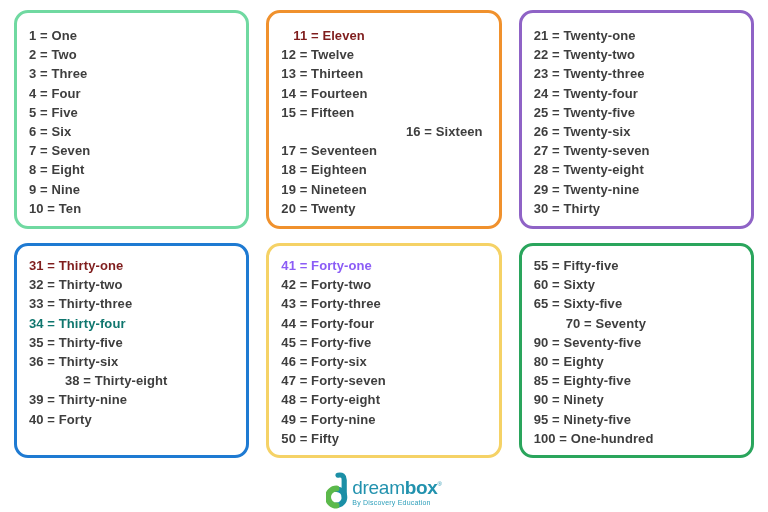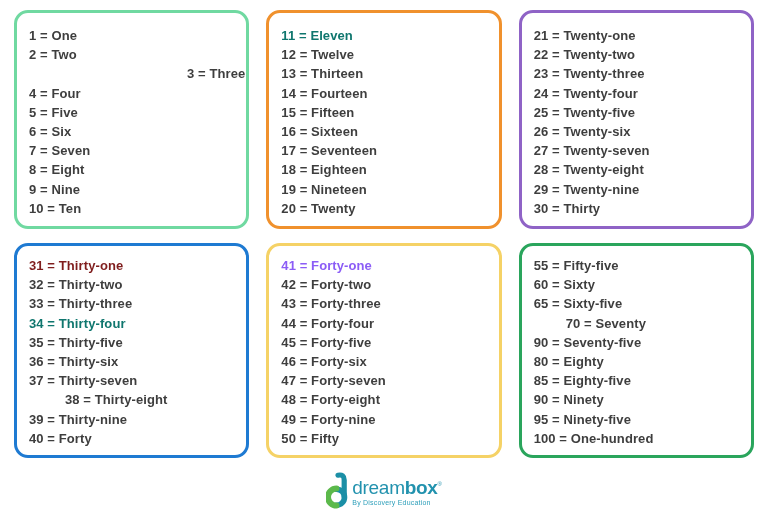--- a/index.html
+++ b/index.html
@@ -13,21 +13,21 @@
     display:grid;
     grid-template-columns:repeat(3,1fr);
     grid-template-rows:219px 215px;
     column-gap:17px;row-gap:14px;
     padding:10px 14px 0 14px;
   }
   .box{
     border:3px solid #737373;
     border-radius:14px;
     box-sizing:border-box;
-    padding:13px 1px 0 12px;
+    padding:13px 16px 0 12px;
     background:#ffffff;
     overflow:hidden;
   }
   .box.row2{padding-top:10px;}
   .line{
     font-size:13px;
     line-height:19.2px;
     font-weight:bold;
     color:#3e3e3e;
     letter-spacing:0.1px;
@@ -60,36 +60,36 @@
 </style>
 </head>
 <body style="background: rgb(255, 255, 255);">
 
 <div class="sheet">
 
   <div class="grid">
     <div class="box row1" style="border-color: rgb(112, 217, 161);">
         <div class="line" style="color: rgb(62, 62, 62);">1 = One</div>
         <div class="line" style="color: rgb(62, 62, 62);">2 = Two</div>
-        <div class="line" style="color: rgb(62, 62, 62); text-align: right;">3 = Three</div>
+        <div class="line" style="color: rgb(62, 62, 62);">3 = Three</div>
         <div class="line" style="color: rgb(62, 62, 62);">4 = Four</div>
         <div class="line" style="color: rgb(62, 62, 62);">5 = Five</div>
         <div class="line" style="color: rgb(62, 62, 62);">6 = Six</div>
         <div class="line" style="color: rgb(62, 62, 62);">7 = Seven</div>
         <div class="line" style="color: rgb(62, 62, 62);">8 = Eight</div>
         <div class="line" style="color: rgb(62, 62, 62);">9 = Nine</div>
         <div class="line" style="color: rgb(62, 62, 62);">10 = Ten</div>
       </div>
     <div class="box row1" style="border-color: rgb(240, 145, 45);">
-        <div class="line" style="color: #0f766e;">11 = Eleven</div>
+        <div class="line" style="color: #7f1d1d; margin-left: 12px;">11 = Eleven</div>
         <div class="line" style="color: rgb(62, 62, 62);">12 = Twelve</div>
         <div class="line" style="color: rgb(62, 62, 62);">13 = Thirteen</div>
         <div class="line" style="color: rgb(62, 62, 62);">14 = Fourteen</div>
         <div class="line" style="color: rgb(62, 62, 62);">15 = Fifteen</div>
-        <div class="line" style="color: rgb(62, 62, 62);">16 = Sixteen</div>
+        <div class="line" style="color: rgb(62, 62, 62); text-align: right;">16 = Sixteen</div>
         <div class="line" style="color: rgb(62, 62, 62);">17 = Seventeen</div>
         <div class="line" style="color: rgb(62, 62, 62);">18 = Eighteen</div>
         <div class="line" style="color: rgb(62, 62, 62);">19 = Nineteen</div>
         <div class="line" style="color: rgb(62, 62, 62);">20 = Twenty</div>
       </div>
     <div class="box row1" style="border-color: rgb(143, 99, 198);">
         <div class="line" style="color: rgb(62, 62, 62);">21 = Twenty-one</div>
         <div class="line" style="color: rgb(62, 62, 62);">22 = Twenty-two</div>
         <div class="line" style="color: rgb(62, 62, 62);">23 = Twenty-three</div>
         <div class="line" style="color: rgb(62, 62, 62);">24 = Twenty-four</div>
@@ -100,21 +100,20 @@
         <div class="line" style="color: rgb(62, 62, 62);">29 = Twenty-nine</div>
         <div class="line" style="color: rgb(62, 62, 62);">30 = Thirty</div>
       </div>
     <div class="box row2" style="border-color: rgb(30, 122, 210);">
         <div class="line" style="color: #7f1d1d;">31 = Thirty-one</div>
         <div class="line" style="color: rgb(62, 62, 62);">32 = Thirty-two</div>
         <div class="line" style="color: rgb(62, 62, 62);">33 = Thirty-three</div>
         <div class="line" style="color: #0f766e;">34 = Thirty-four</div>
         <div class="line" style="color: rgb(62, 62, 62);">35 = Thirty-five</div>
         <div class="line" style="color: rgb(62, 62, 62);">36 = Thirty-six</div>
-        <div class="line" style="color: rgb(62, 62, 62);">37 = Thirty-seven</div>
         <div class="line" style="color: rgb(62, 62, 62); margin-left: 36px;">38 = Thirty-eight</div>
         <div class="line" style="color: rgb(62, 62, 62);">39 = Thirty-nine</div>
         <div class="line" style="color: rgb(62, 62, 62);">40 = Forty</div>
       </div>
     <div class="box row2" style="border-color: rgb(245, 210, 102);">
         <div class="line" style="color: #8b5cf6;">41 = Forty-one</div>
         <div class="line" style="color: rgb(62, 62, 62);">42 = Forty-two</div>
         <div class="line" style="color: rgb(62, 62, 62);">43 = Forty-three</div>
         <div class="line" style="color: rgb(62, 62, 62);">44 = Forty-four</div>
         <div class="line" style="color: rgb(62, 62, 62);">45 = Forty-five</div>

